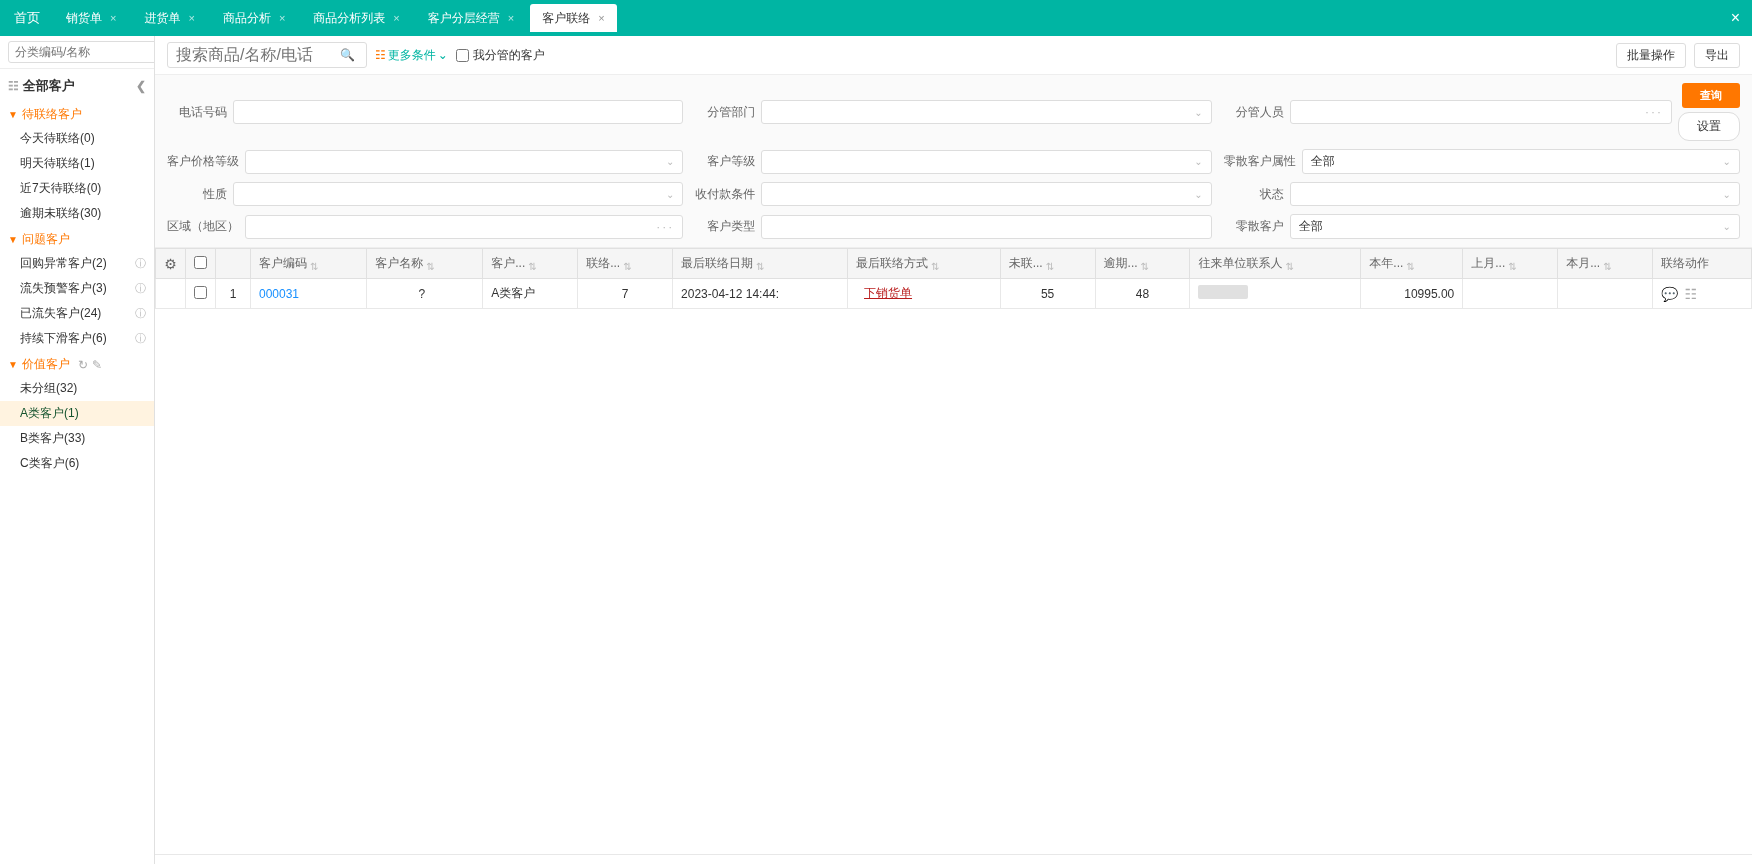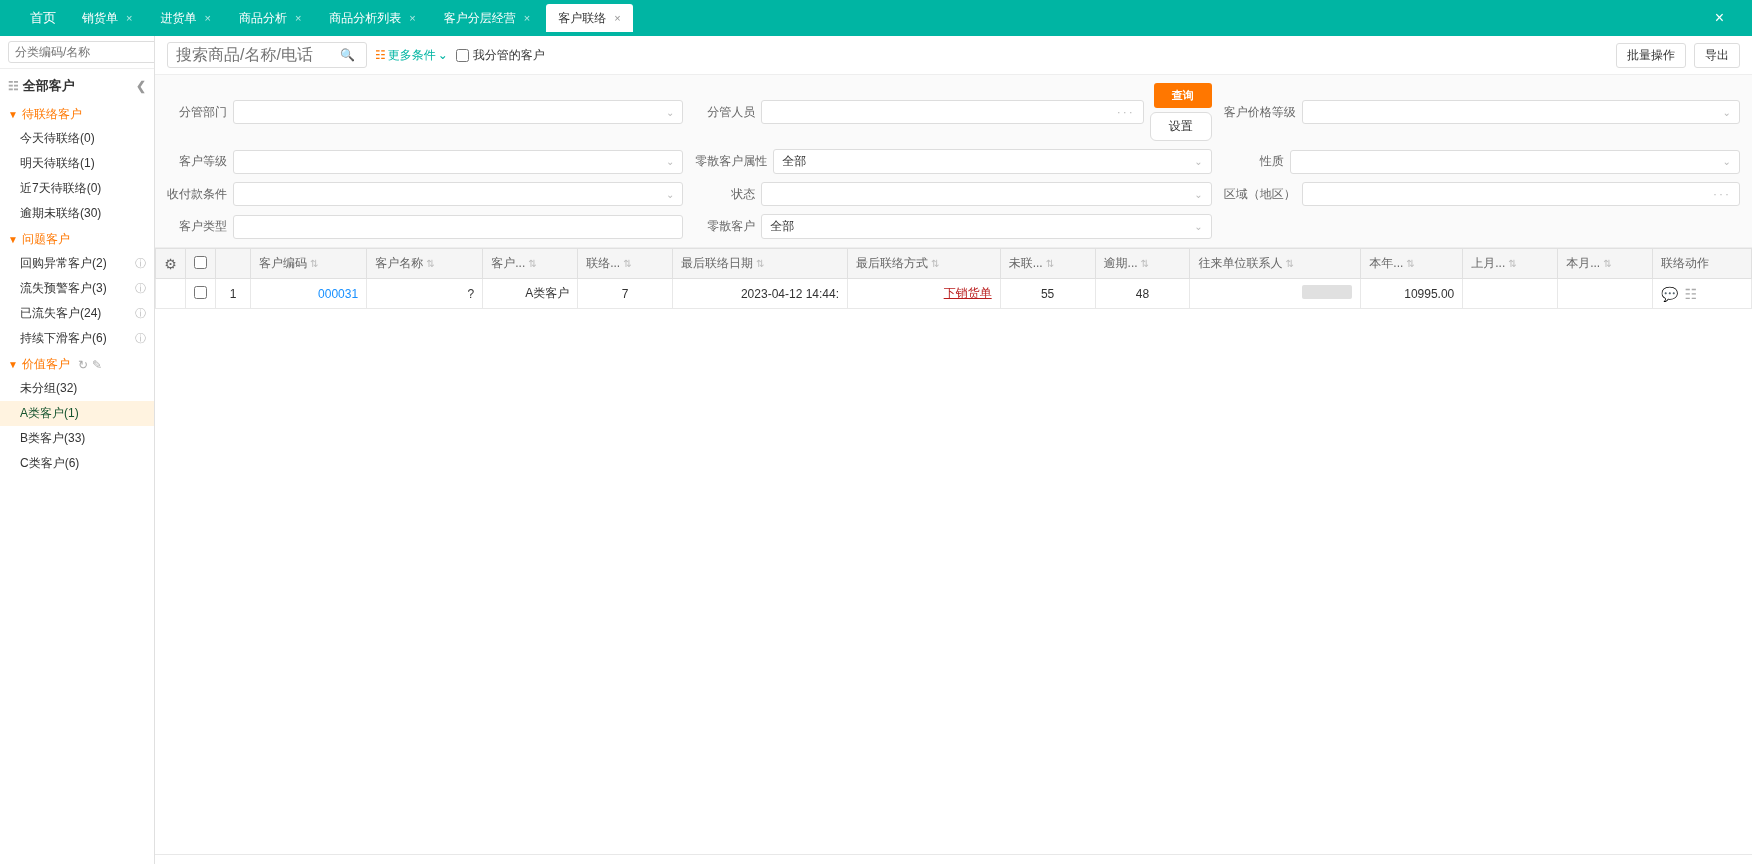--- a/index.html
+++ b/index.html
@@ -1,20 +1,20 @@
 <!DOCTYPE html>
 <html><head>
   <meta charset="utf-8">
   <style>
     * { box-sizing: border-box; margin: 0; padding: 0; font-family: 'Microsoft YaHei', Arial, sans-serif; font-size: 12px; }
     body { background: #f5f5f5; overflow: hidden; width: 1752px; height: 864px; }
 
     
     .top-nav {
-      display: flex; align-items: center; background: #00b5a3; height: 36px; padding: 0 20px;
+      display: flex; align-items: center; background: #00b5a3; height: 36px; padding: 0 4px;
       color: white; gap: 4px; position: relative;
     }
     .nav-item {
       display: flex; align-items: center; padding: 0 12px; height: 28px; color: white;
       cursor: pointer; font-size: 13px; border-radius: 3px 3px 0 0; gap: 6px;
       white-space: nowrap;
     }
     .nav-item.home { padding: 0 10px; }
     .nav-item.active { background: white; color: #333; border-radius: 3px 3px 0 0; }
     .nav-item .close-x { font-size: 11px; color: inherit; opacity: 0.7; margin-left: 2px; }
@@ -91,37 +91,37 @@
       background: white; display: flex; align-items: center; justify-content: space-between;
       cursor: pointer; color: #333; min-height: 24px;
     }
     .filter-input .caret { color: #bbb; font-size: 10px; }
     .filter-input .dots { color: #bbb; font-size: 12px; letter-spacing: 2px; }
     .btn-query {
       background: #ff7700; color: white; border: none; border-radius: 3px; padding: 5px 18px;
       cursor: pointer; font-size: 11px; font-weight: bold;
     }
     .btn-setting {
-      background: white; color: #333; border: 1px solid #ddd; border-radius: 6px; padding: 5px 18px;
+      background: white; color: #333; border: 1px solid #ddd; border-radius: 11px; padding: 5px 18px;
       cursor: pointer; font-size: 12px;
     }
     .filter-btns { display: flex; flex-direction: column; gap: 4px; align-items: flex-end; justify-content: center; }
 
     
     .table-wrapper { flex: 1; overflow: auto; }
     table { width: 100%; border-collapse: collapse; font-size: 12px; }
     thead tr { background: #f5f5f5; }
     th {
       border: 1px solid #e0e0e0; padding: 6px 8px; white-space: nowrap; color: #666;
       font-weight: normal; text-align: left; position: sticky; top: 0; background: #f5f5f5;
       user-select: none;
     }
-    th .col-header { display: flex; align-items: center; gap: 3px; }
+    th .col-header { display: flex; align-items: flex-end; gap: 3px; }
     th .sort-icon { color: #bbb; font-size: 10px; cursor: pointer; }
-    td { border: 1px solid #e8e8e8; padding: 6px 8px; white-space: nowrap; color: #333; text-align: right; }
+    td { border: 1px solid #e8e8e8; padding: 6px 8px; white-space: nowrap; color: #333; }
     .td-link { color: #b91c1c; text-decoration: underline; cursor: pointer; margin-left: 8px; }
     .td-center { text-align: center; }
     .td-num { text-align: right; }
     .col-checkbox { width: 30px; text-align: center; }
     .col-index { width: 35px; text-align: center; color: #666; }
     .gear-btn { color: #666; cursor: pointer; font-size: 14px; }
     .action-icons { display: flex; gap: 6px; }
     .action-icon { color: #aaa; cursor: pointer; font-size: 14px; }
 
     
@@ -279,20 +279,24 @@
         </div>
         <div class="filter-right">
           <button class="btn-batch">批量操作</button>
           <button class="btn-export">导出</button>
         </div>
       </div>
 
       <div class="adv-filter">
 
         <div class="filter-row">
+          <span class="filter-label">电话号码</span>
+          <div class="filter-input"></div>
+        </div>
+        <div class="filter-row">
           <span class="filter-label">分管部门</span>
           <div class="filter-input">
             <span></span>
               <span class="caret">⌄</span>
           </div>
         </div>
         <div class="filter-row" style="display:flex;align-items:center;gap:6px;">
           <span class="filter-label">分管人员</span>
           <div class="filter-input" style="flex:1;">
             <span></span>

